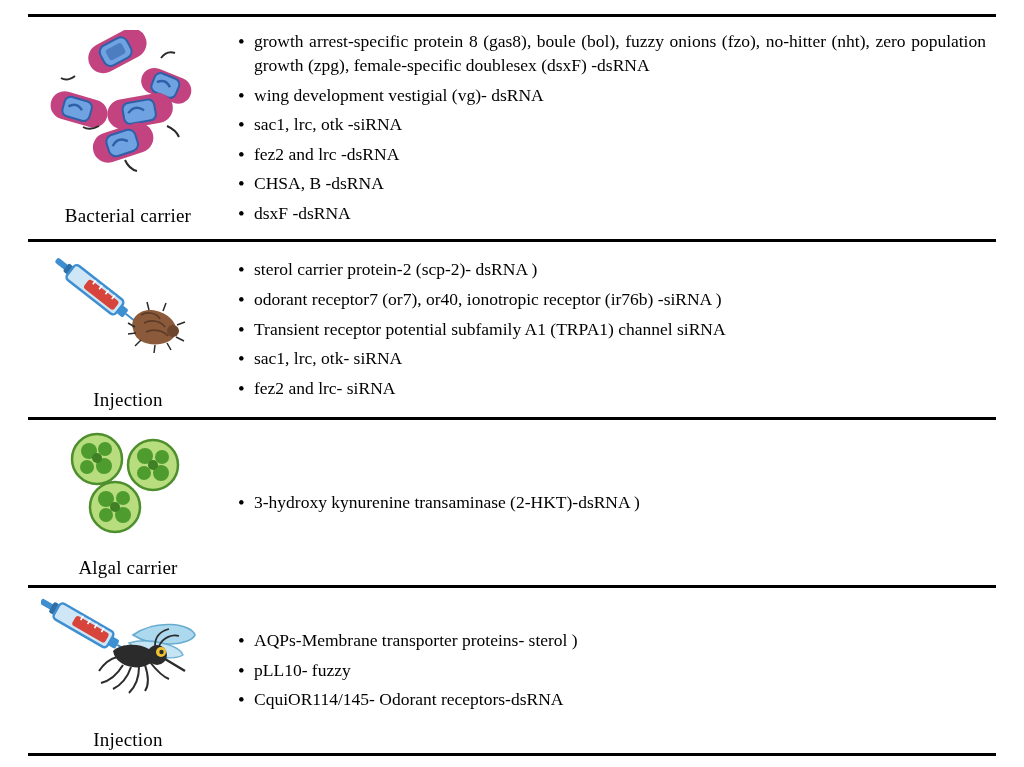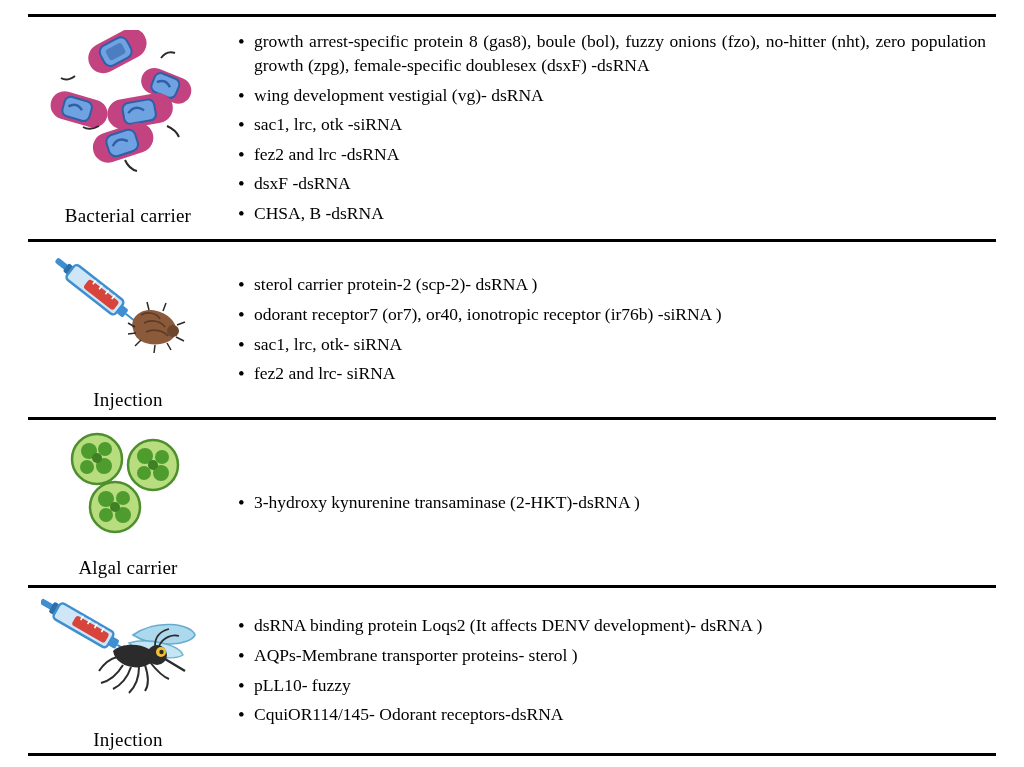--- a/index.html
+++ b/index.html
@@ -142,22 +142,22 @@
         </svg>
       </span>
       <span class="icon-caption">Bacterial  carrier</span>
     </div>
     <div class="row-list">
       <ul class="items">
         <li class="justify-block">growth arrest-specific protein 8 (gas8), boule (bol), fuzzy onions (fzo), no-hitter (nht), zero population growth (zpg), female-specific doublesex (dsxF) -dsRNA</li>
         <li>wing development vestigial (vg)- dsRNA</li>
         <li>sac1, lrc, otk -siRNA</li>
         <li>fez2 and lrc -dsRNA</li>
+        <li>CHSA, B -dsRNA</li>
         <li>dsxF -dsRNA</li>
-        <li>CHSA, B -dsRNA</li>
       </ul>
     </div>
   </div>
 
   <div class="rule"></div>
 
   <div class="row row-2">
     <div class="row-icon">
       <span class="icon-art">
         <svg width="170" height="120" viewBox="0 0 170 120" xmlns="http://www.w3.org/2000/svg">
@@ -191,20 +191,21 @@
             <path d="M8 20 l-7 -4 M9 26 l-8 1 M14 33 l-6 6 M28 38 l-1 8 M40 36 l4 7 M49 30 l8 4 M50 18 l8 -3 M36 4 l3 -8 M22 3 l-2 -8" stroke="#2b2b2b" stroke-width="1.5" fill="none"></path>
           </g>
         </svg>
       </span>
       <span class="icon-caption">Injection</span>
     </div>
     <div class="row-list">
       <ul class="items">
         <li>sterol carrier protein-2 (scp-2)- dsRNA )</li>
         <li>odorant receptor7 (or7), or40, ionotropic receptor (ir76b) -siRNA )</li>
+        <li>Transient receptor potential subfamily A1 (TRPA1) channel siRNA</li>
         <li>sac1, lrc, otk- siRNA</li>
         <li>fez2 and lrc- siRNA</li>
       </ul>
     </div>
   </div>
 
   <div class="rule"></div>
 
   <div class="row row-3">
     <div class="row-icon">
@@ -292,21 +293,20 @@
             <path d="M46 34 C50 46, 50 54, 46 60" stroke="#2b2b2b" stroke-width="2" fill="none"></path>
             <path d="M50 30 C58 40, 64 46, 70 48" stroke="#2b2b2b" stroke-width="2" fill="none"></path>
             <path d="M18 26 C10 28, 4 34, 0 40" stroke="#2b2b2b" stroke-width="2" fill="none"></path>
           </g>
         </svg>
       </span>
       <span class="icon-caption">Injection</span>
     </div>
     <div class="row-list">
       <ul class="items">
-        <li>dsRNA binding protein Loqs2 (It affects DENV development)- dsRNA )</li>
         <li>AQPs-Membrane transporter proteins- sterol )</li>
         <li>pLL10- fuzzy</li>
         <li>CquiOR114/145- Odorant receptors-dsRNA</li>
       </ul>
     </div>
   </div>
 
   <div class="rule"></div>
   <div class="bottom-pad"></div>
 

